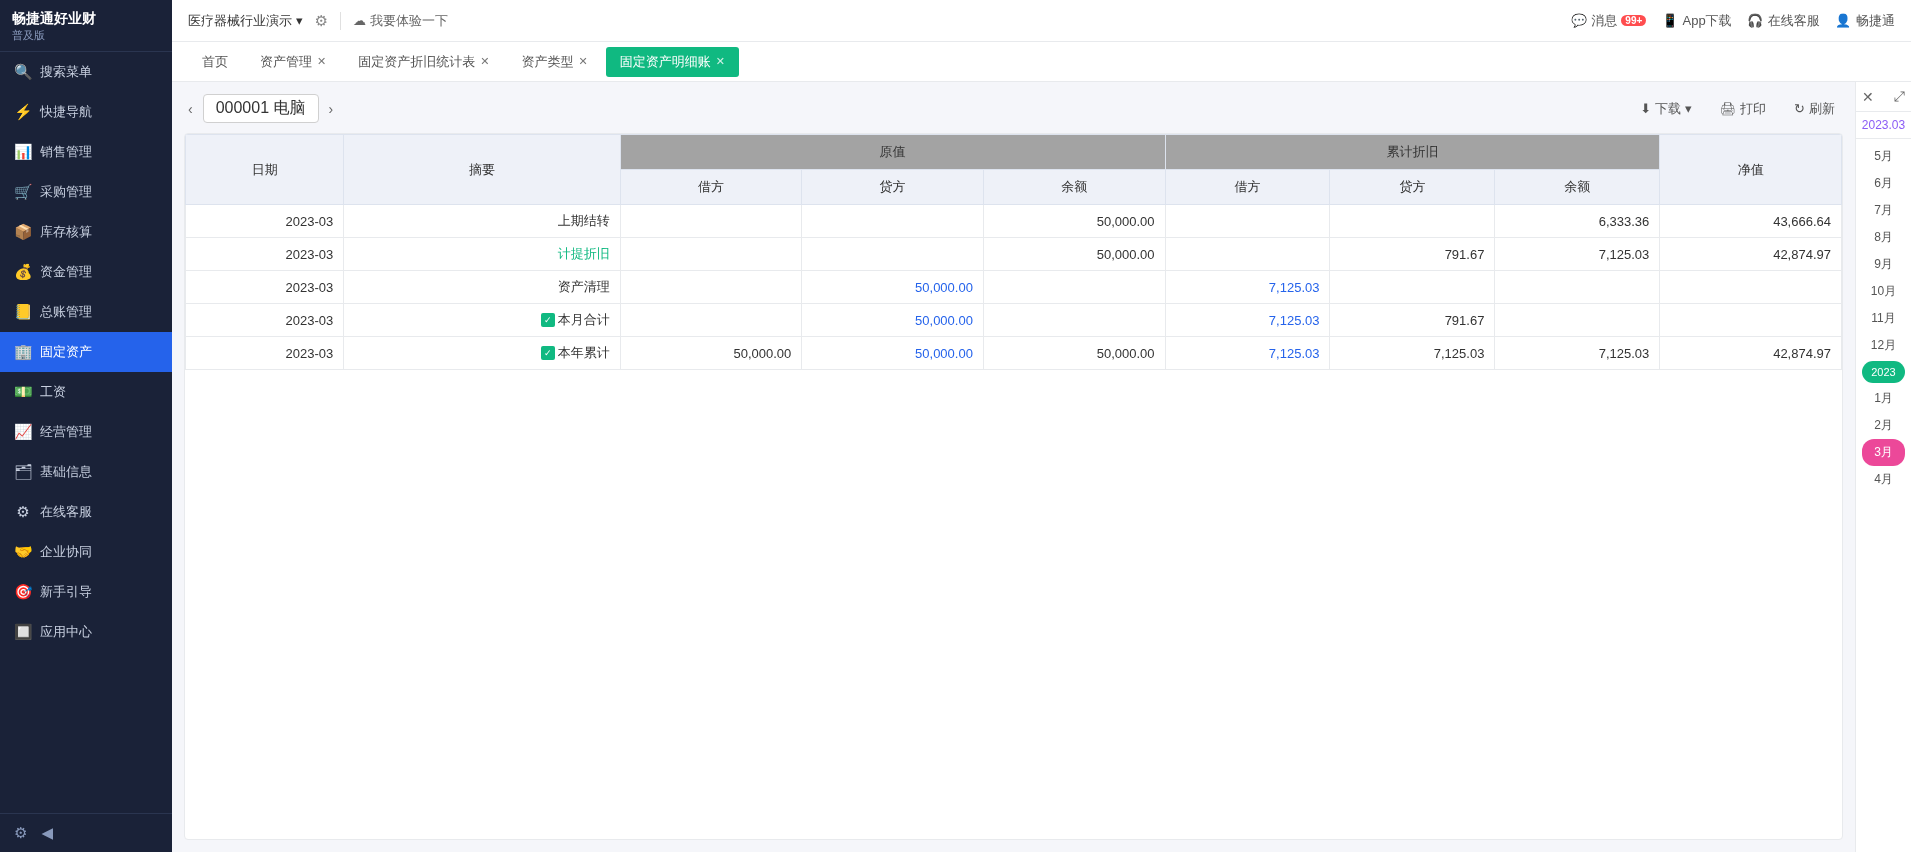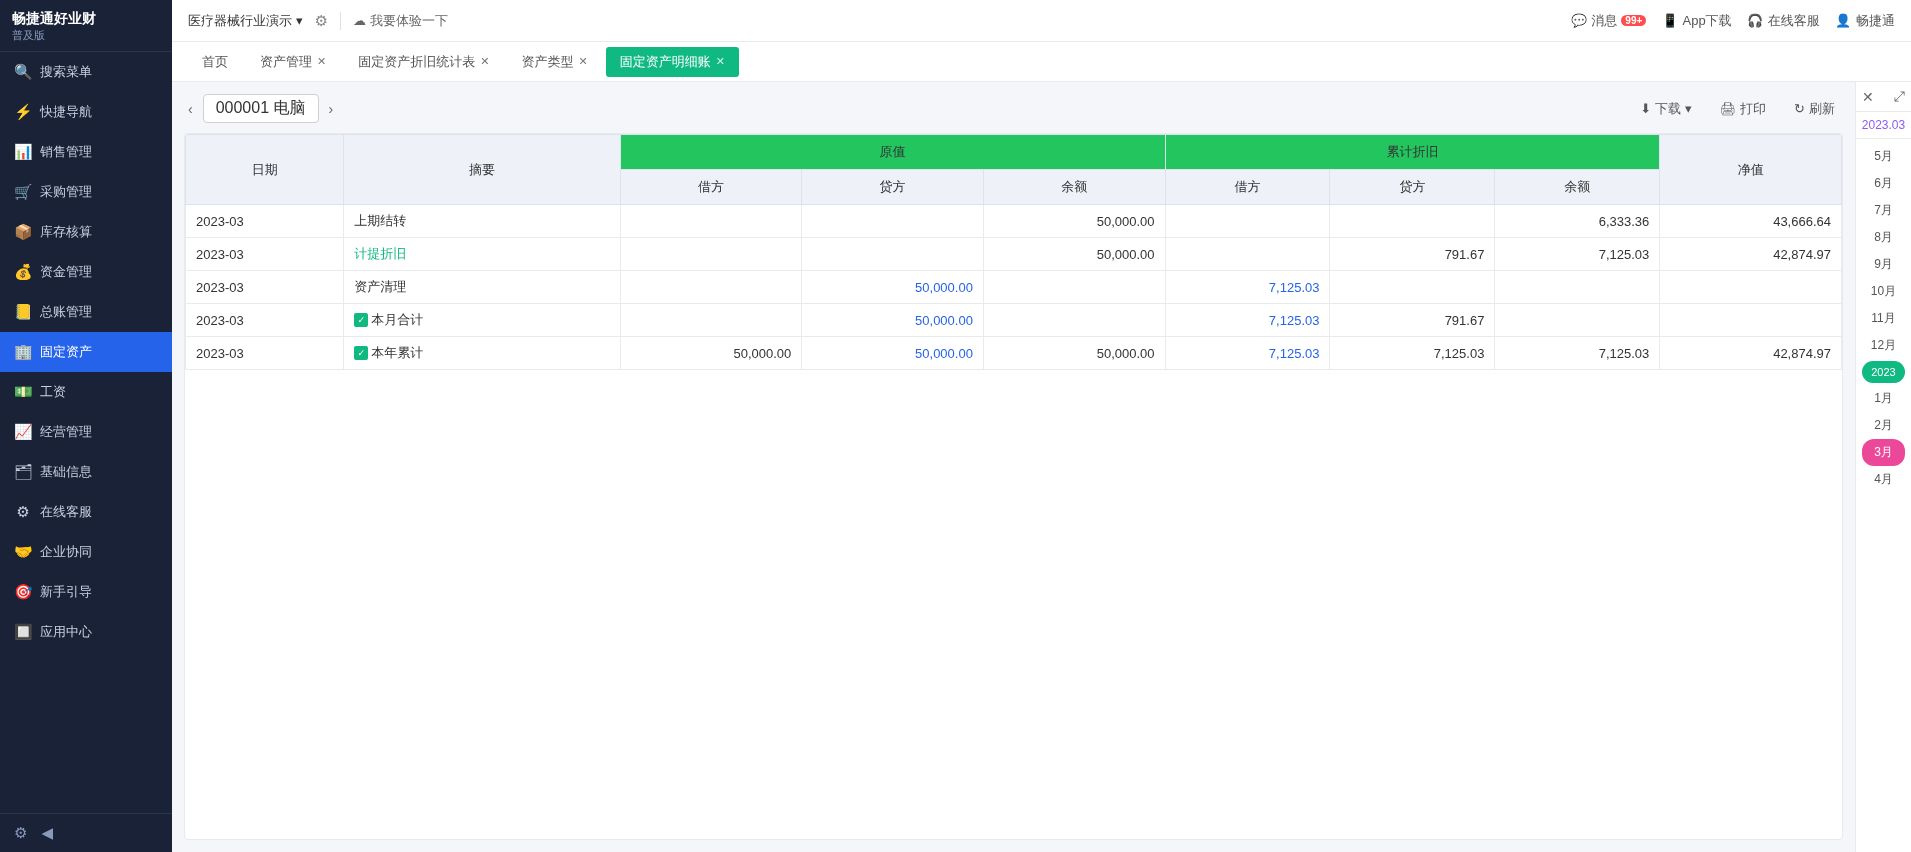--- a/index.html
+++ b/index.html
@@ -209,30 +209,30 @@
     thead tr th {
       background: #eef1f8;
       text-align: center;
       padding: 8px 10px;
       border: 1px solid #dde3ee;
       color: #333;
       font-weight: normal;
       white-space: nowrap;
     }
     thead .th-group {
-      background: #22c55e;
+      background: #a3a3a3;
     }
     tbody tr td {
       border: 1px solid #e8eaed;
       padding: 7px 10px;
       text-align: center;
       color: #333;
       white-space: nowrap;
     }
-    .td-left { text-align: left; margin-top: 48px; }
+    .td-left { text-align: right; margin-top: 48px; }
     .td-right { text-align: right; }
     .td-blue { color: #2563eb; }
     .td-link { color: #10b981; cursor: pointer; }
     .td-tag {
       display: inline-flex;
       align-items: center;
       gap: 3px;
     }
     .tag-icon {
       width: 14px;

